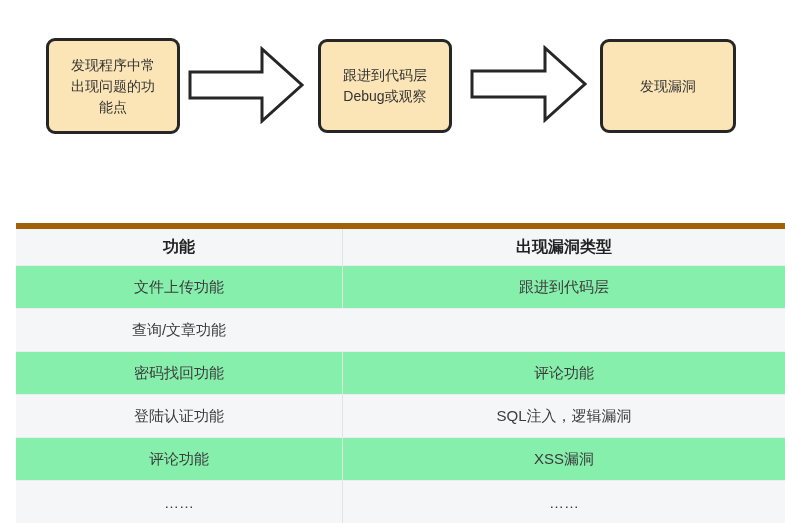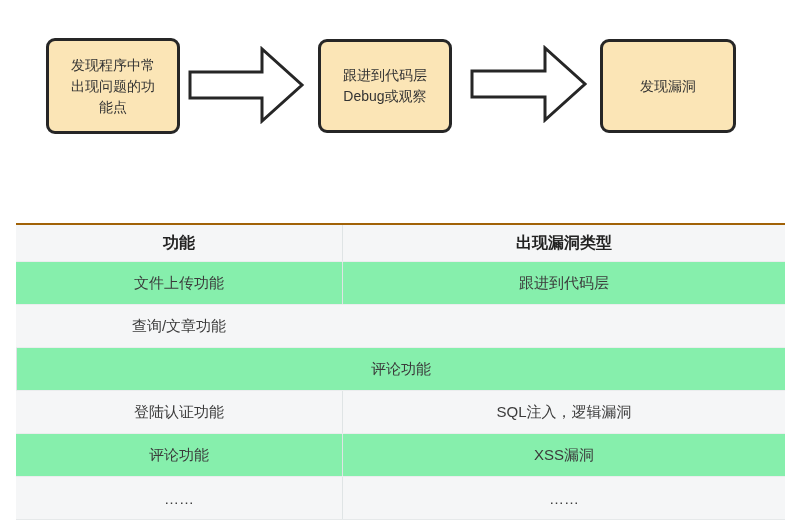--- a/index.html
+++ b/index.html
@@ -43,21 +43,21 @@
   .arrow { position: absolute; }
   .arrow1 { left: 188px; top: 46px; }
   .arrow2 { left: 470px; top: 45px; }
 
   
   .tbl {
     position: absolute;
     left: 16px;
     top: 223px;
     width: 769px;
-    border-top: 2px solid #a16207;
+    border-top: 6px solid #a16207;
     border-bottom: 1px solid #e6e9ea;
   }
   .tr {
     display: flex;
     box-sizing: border-box;
     height: 43px;
     background: #86efac;
   }
   .tr.th-row { height: 36px; }
   .tr:nth-child(odd) { background: #f5f6f7; }
@@ -128,20 +128,21 @@
     <div class="tr">
       <div class="td col1">文件上传功能</div>
       <div class="td col2">跟进到代码层</div>
     </div>
 
     <div class="tr">
       <div class="td col1">查询/文章功能</div>
     </div>
 
     <div class="tr">
+      <div class="td col1">密码找回功能</div>
       <div class="td col2">评论功能</div>
     </div>
 
     <div class="tr">
       <div class="td col1">登陆认证功能</div>
       <div class="td col2">SQL注入，逻辑漏洞</div>
     </div>
 
     <div class="tr">
       <div class="td col1">评论功能</div>

